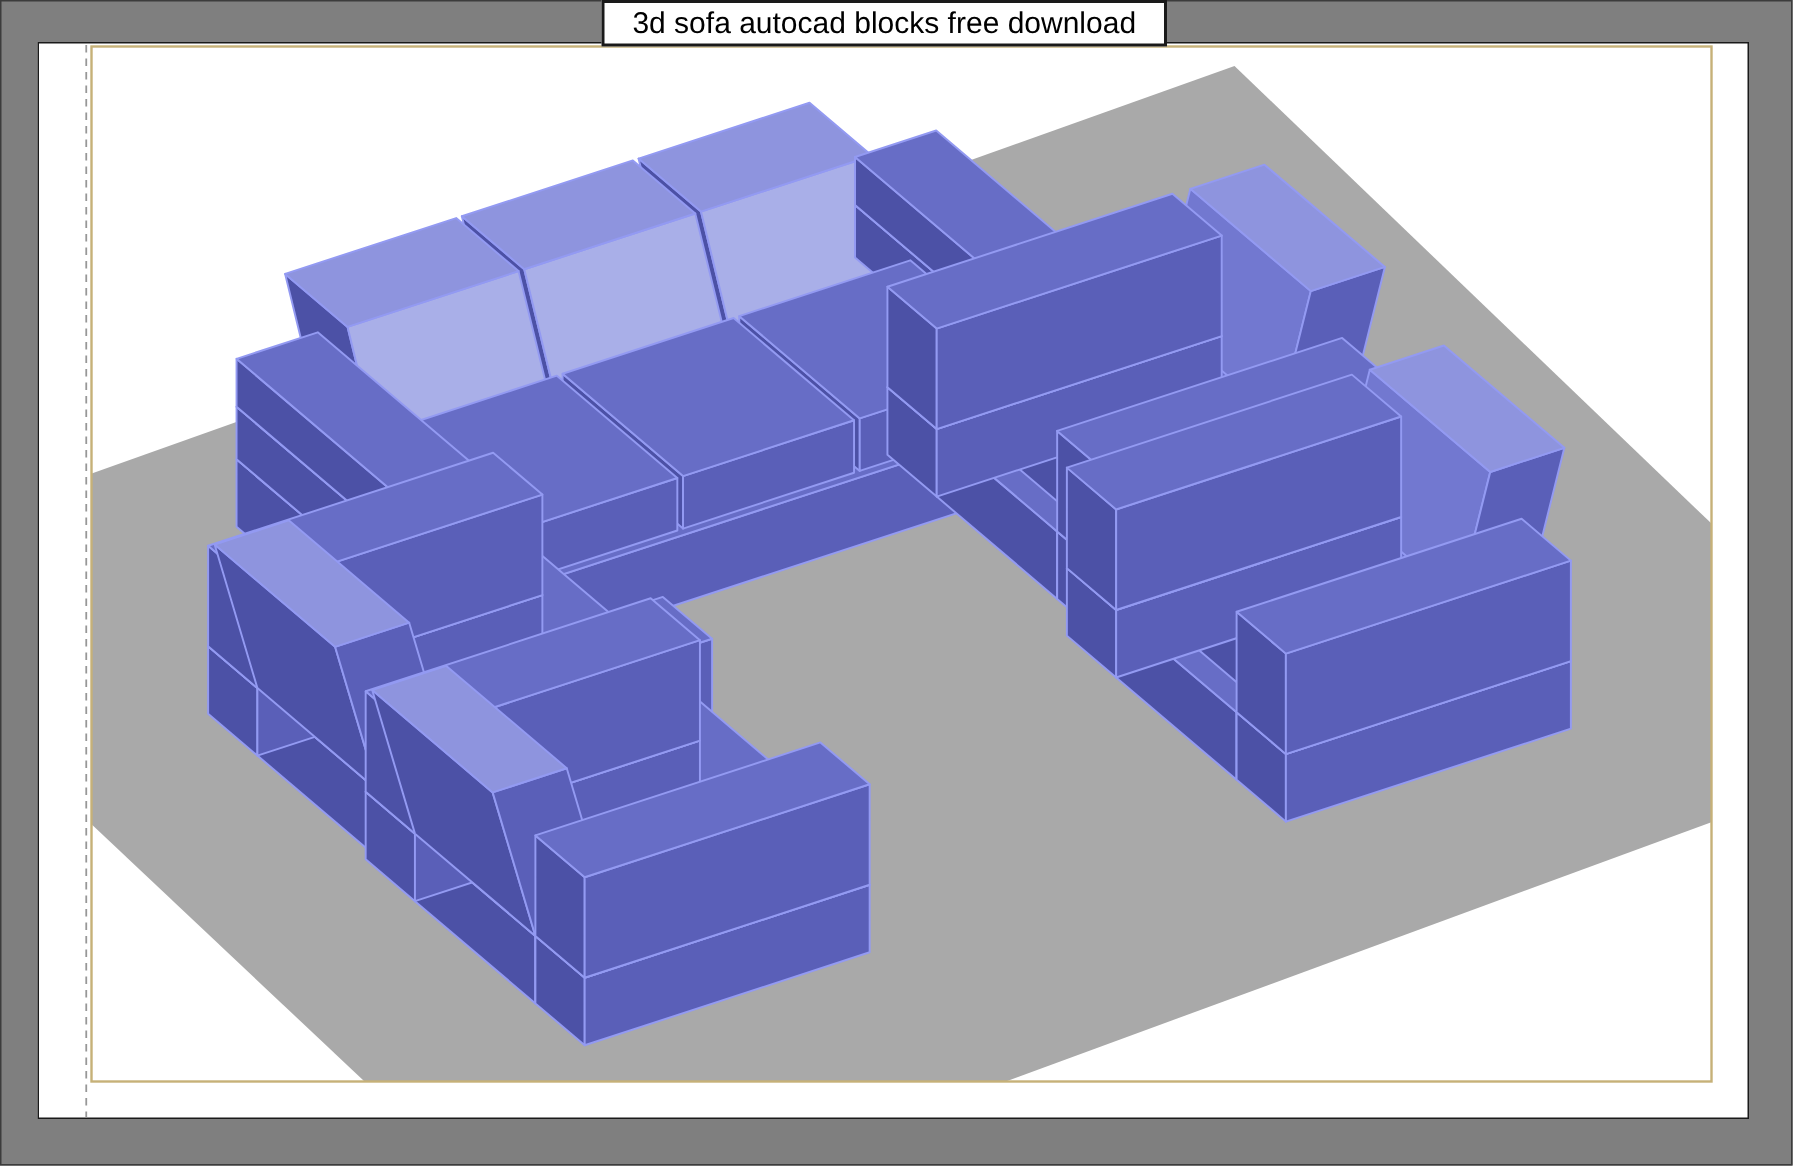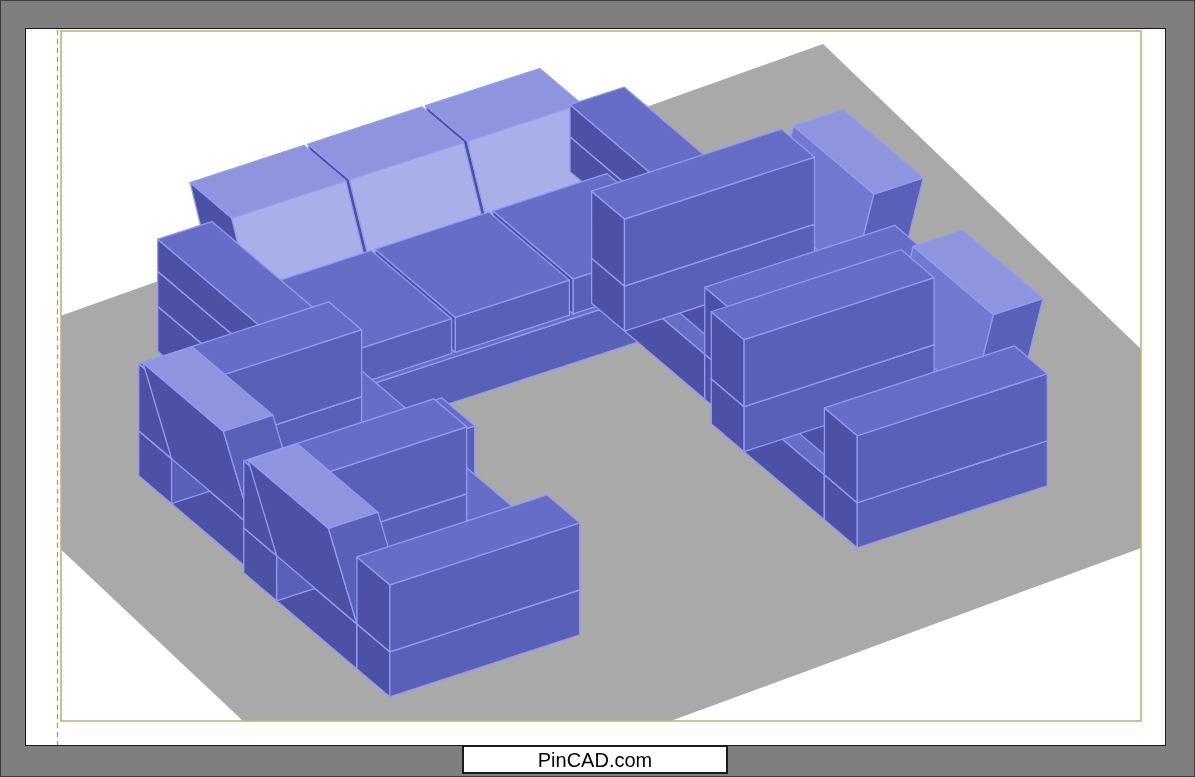--- a/index.html
+++ b/index.html
@@ -178,18 +178,18 @@
             <polygon points="356.93000000000006,623.96 389.78,651.8599999999999 389.78,584.8599999999999 356.93000000000006,556.96" class="f-b"></polygon>
             <polygon points="579.78,589.86 389.78,651.8599999999999 389.78,584.8599999999999 579.78,522.86" class="f-a"></polygon>
             <polygon points="546.9300000000001,494.96000000000004 579.78,522.86 389.78,584.8599999999999 356.93000000000006,556.96" class="f-t"></polygon>
           </g>
         </g>
     </g>
 
     <rect class="viewport" x="61" y="31" width="1080" height="690"></rect>
   </svg>
 
+  <div class="caption-box title-box">
+    <span>3d sofa autocad blocks free download</span>
+  </div>
 
-  <div class="caption-box footer-box">
-    <span>PinCAD.com</span>
-  </div>
 
 </div>
 
 </body></html>

